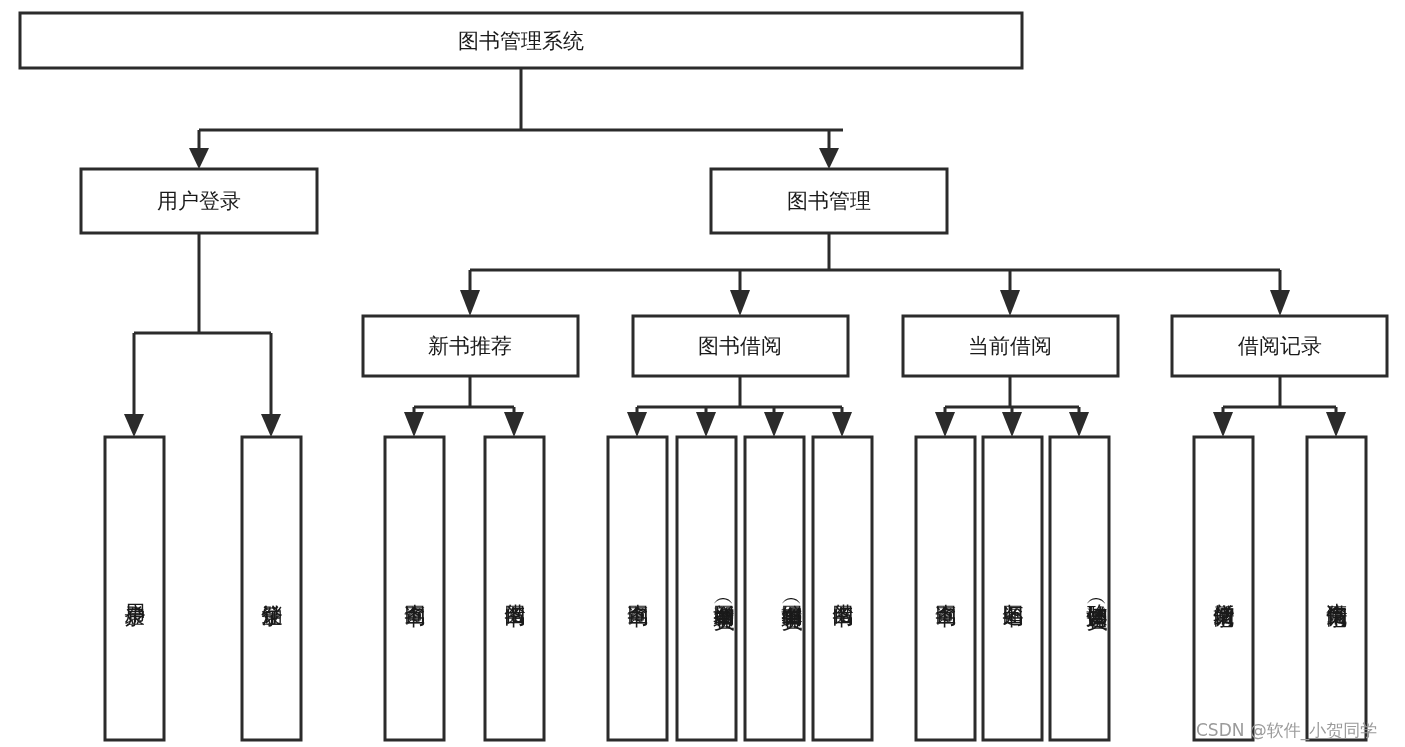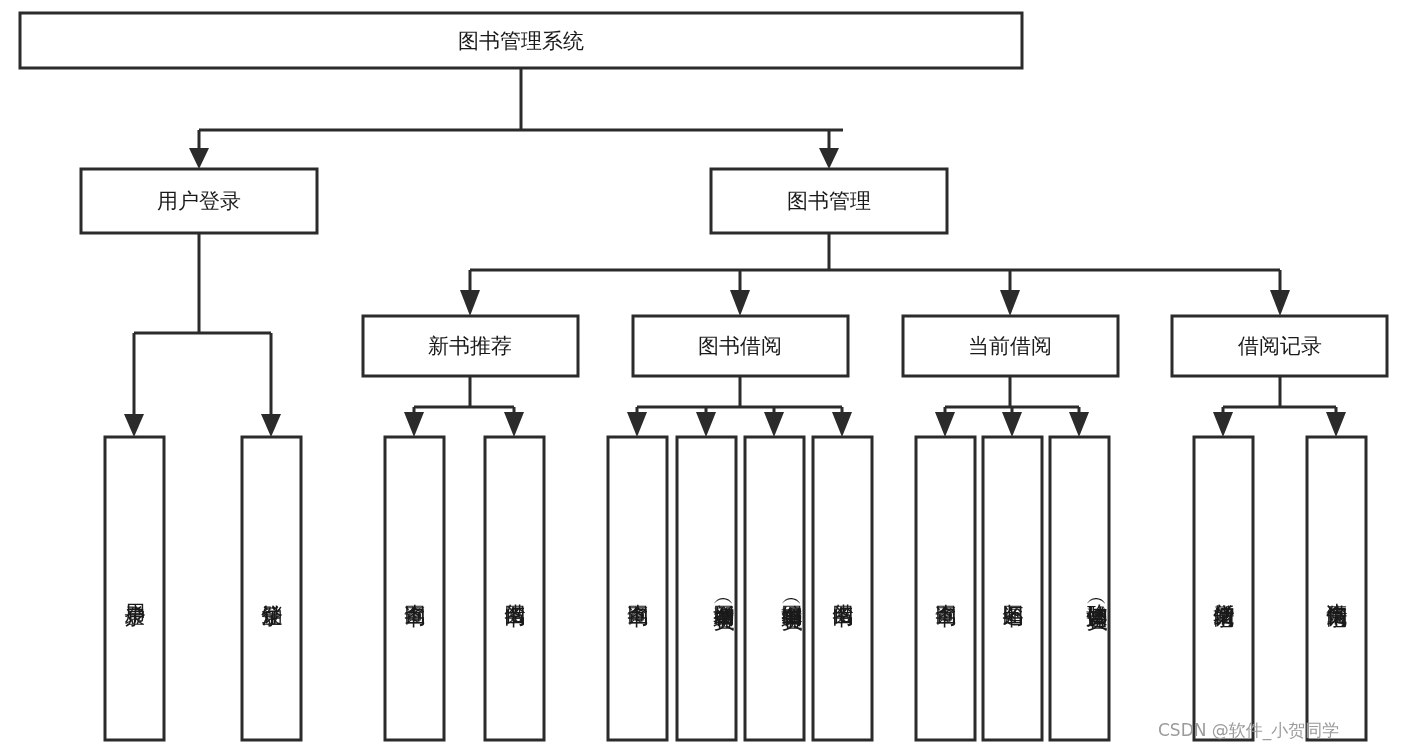--- a/index.html
+++ b/index.html
@@ -194,15 +194,15 @@
   <div class="leaf-label" style="left:916px; top:437px; width:59px; height:303px;">查询图书</div>
 
   <div class="leaf-label" style="left:983px; top:437px; width:59px; height:303px;">归还图书</div>
 
   <div class="leaf-label" style="left:1050px; top:443px; width:59px; height:297px; align-items:flex-start;">确认归还（管理员）</div>
 
   <div class="leaf-label" style="left:1194px; top:437px; width:59px; height:303px;">新增借阅记录</div>
 
   <div class="leaf-label" style="left:1307px; top:437px; width:59px; height:303px;">查询借阅记录</div>
 
-  <div class="watermark" style="left:1142px; top:719px;padding-left:16px;">CSDN @软件_小贺同学</div>
+  <div class="watermark" style="left:1196px; top:719px;">CSDN @软件_小贺同学</div>
 
 </div>
 
 </body></html>

